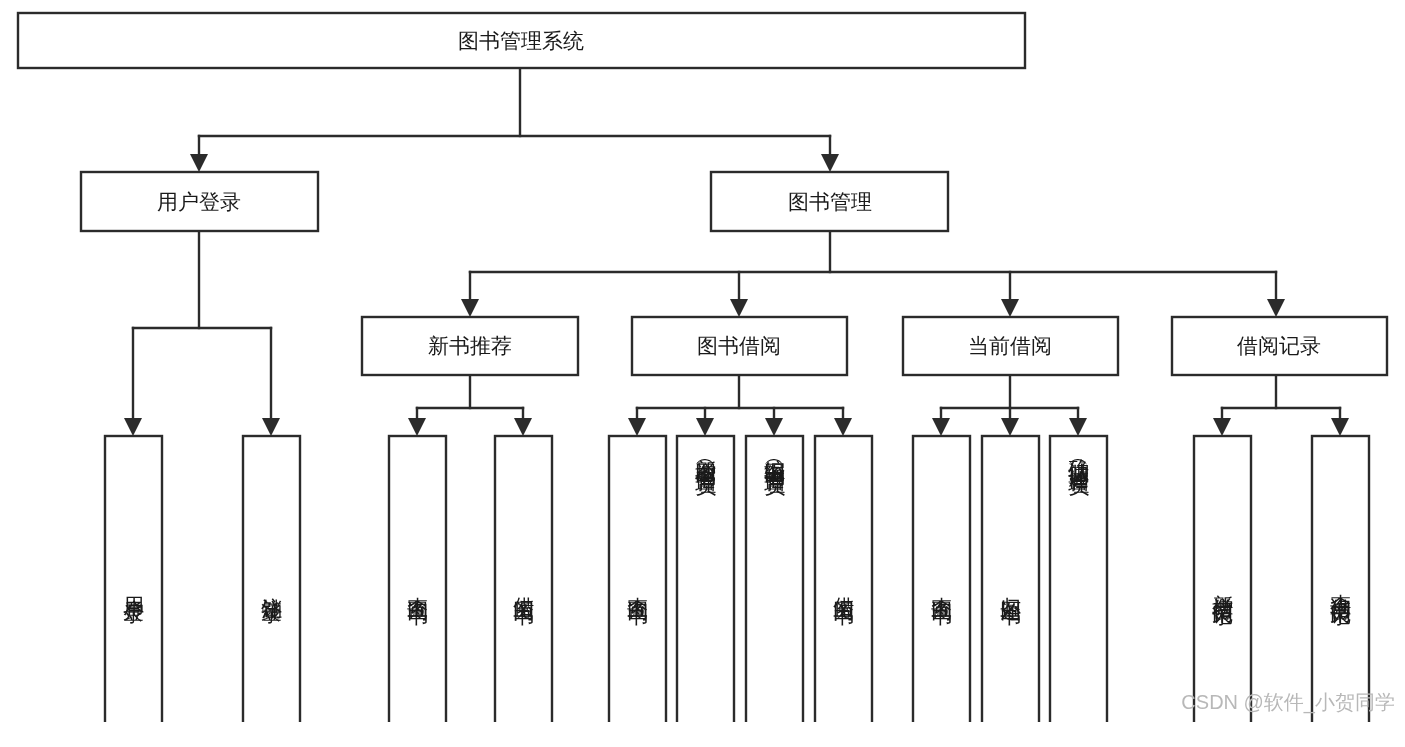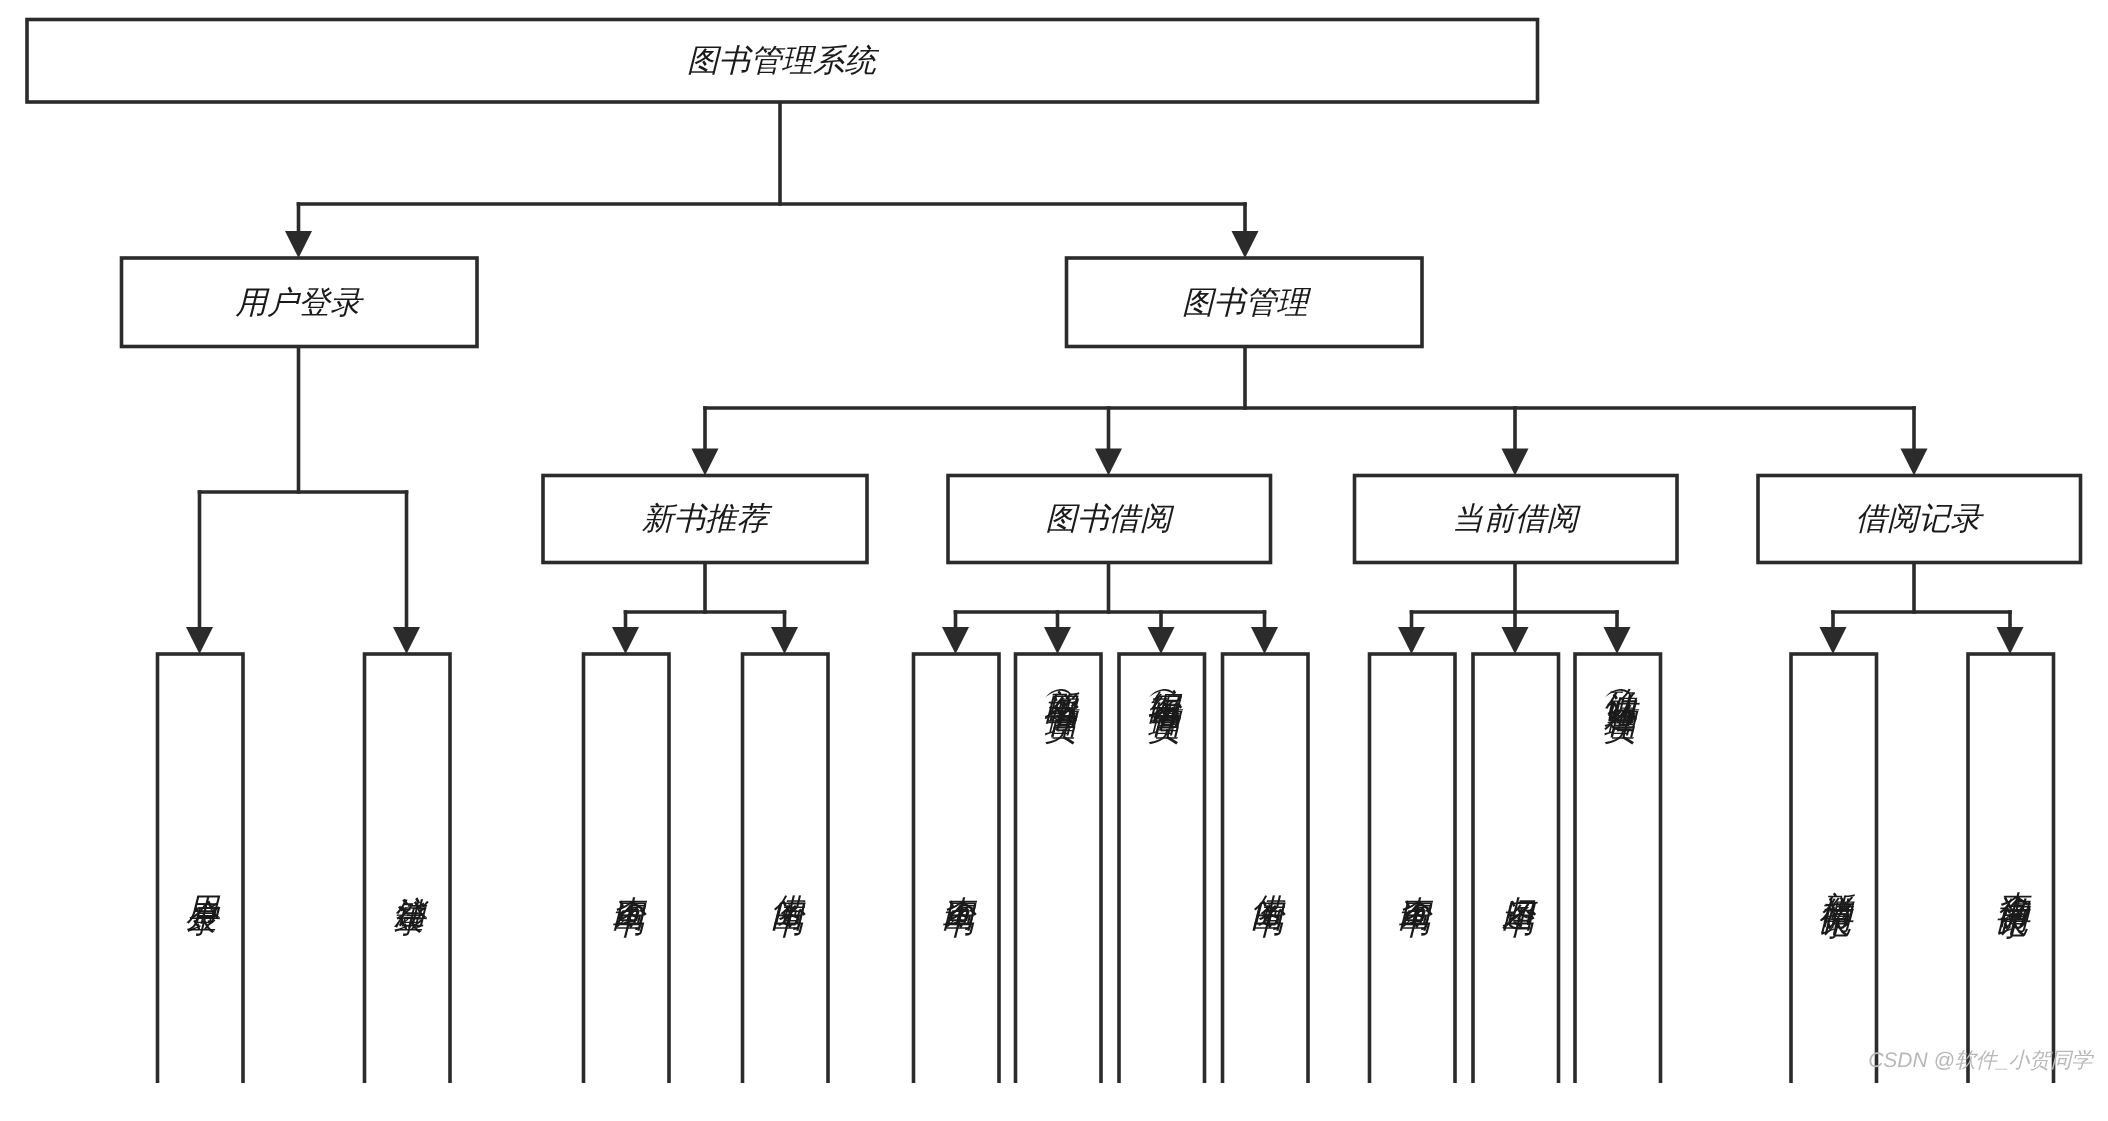--- a/index.html
+++ b/index.html
@@ -9,21 +9,20 @@
   }
   body {
     font-family: "Liberation Sans", "DejaVu Sans", sans-serif;
   }
   #diagram-root {
     position: relative;
     width: 1405px;
     height: 722px;
     background: #ffffff;
     overflow: hidden;
-    font-style: italic;
   }
   svg.flow {
     position: absolute;
     left: 0;
     top: 0;
     width: 1405px;
     height: 747px;
   }
   .node-rect {
     fill: #ffffff;
@@ -63,21 +62,21 @@
     line-height: 1.06;
     letter-spacing: 2.5px;
     color: #1a1a1a;
     white-space: nowrap;
   }
   #watermark {
     position: absolute;
     right: 10px;
     bottom: 6px;
     font-family: "Liberation Sans", "DejaVu Sans", sans-serif;
-    font-size: 14px;
+    font-size: 20px;
     color: #b8b8b8;
     white-space: nowrap;
   }
 </style>
 </head>
 <body>
 
 <div id="diagram-root">
 
   <svg class="flow" viewBox="0 0 1405 747">

